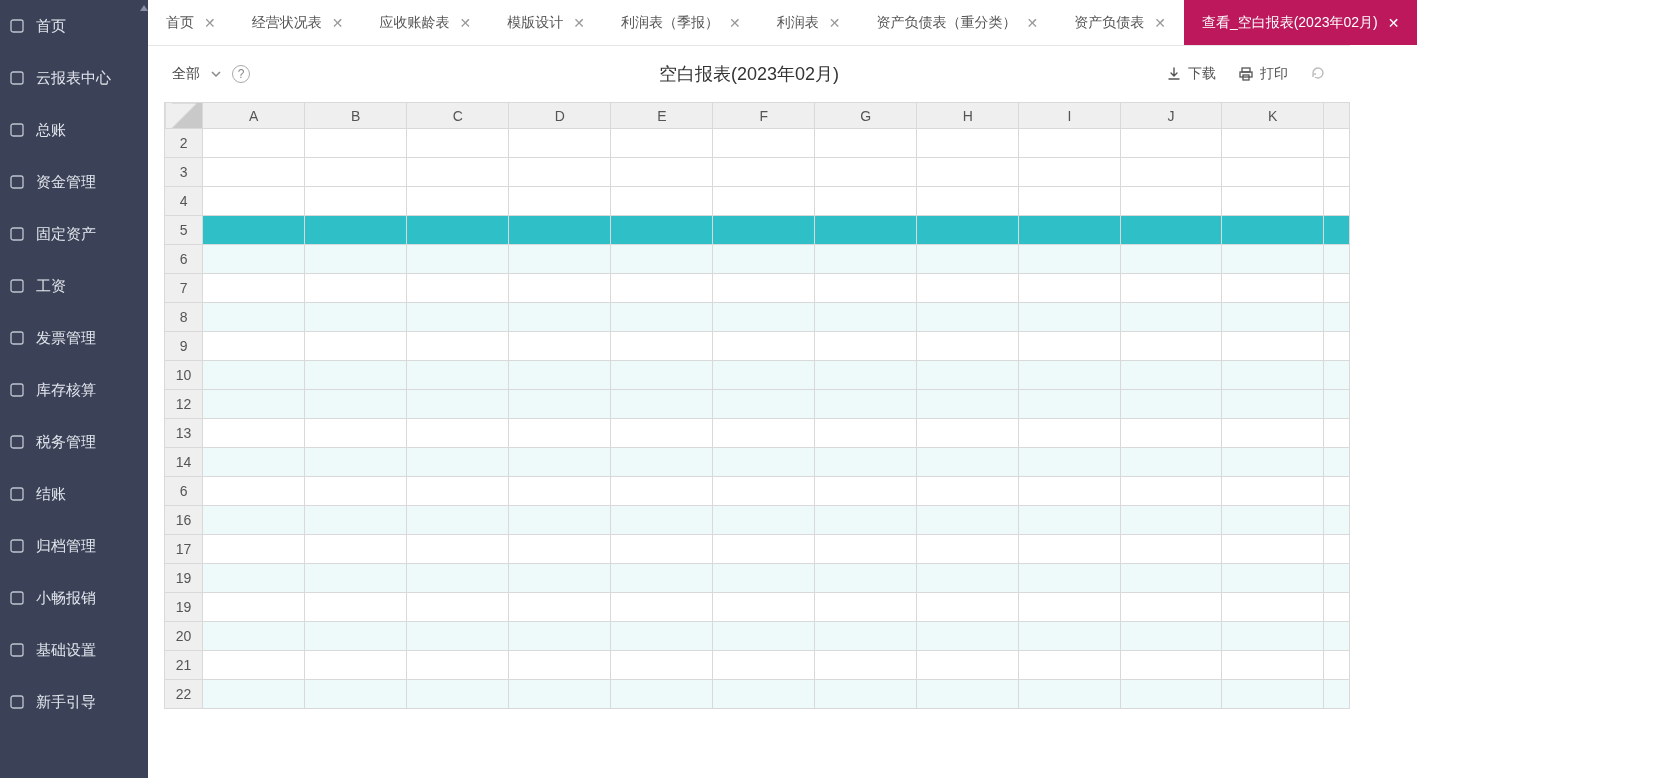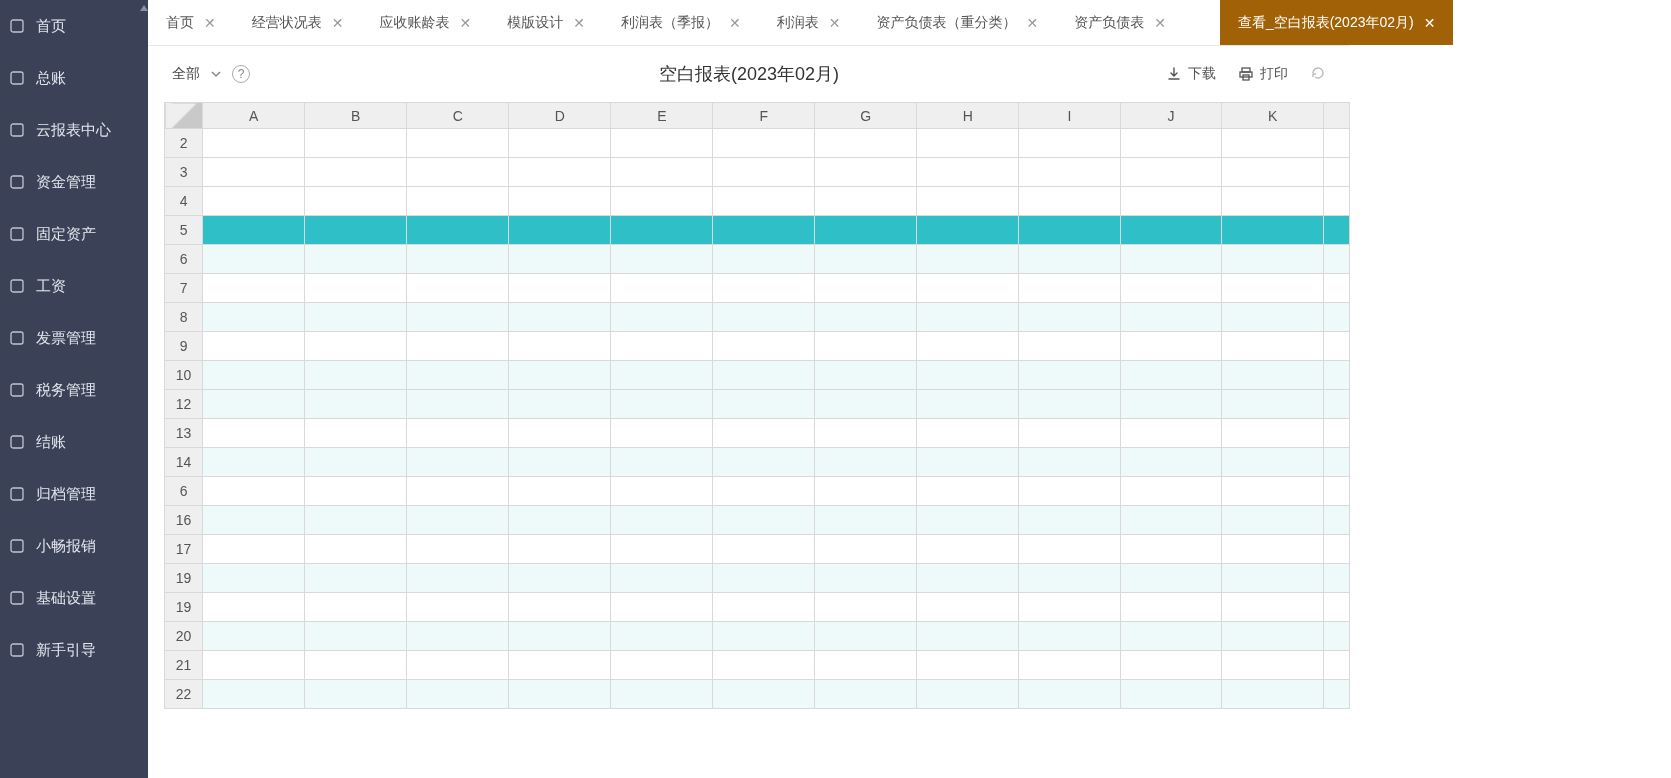--- a/index.html
+++ b/index.html
@@ -12,21 +12,21 @@
   .sidebar-item { display: flex; align-items: center; height: 52px; padding-left: 8px; cursor: pointer; gap: 10px; font-size: 15px; color:#e3e6ee; }
   .sidebar-item .micon { width: 18px; display:flex; justify-content:center; align-items:center; opacity:0.9; }
 
   
   .main { flex: 1; display: flex; flex-direction: column; min-width: 0; }
 
   
   .tabbar { display: flex; align-items: stretch; height: 46px; border-bottom: 1px solid #e6e6e6; }
   .tab { display: flex; align-items: center; padding: 0 18px; gap: 10px; color: #555; font-size: 14px; cursor: pointer; white-space: nowrap; }
   .tab .close { color: #999; font-size: 14px; }
-  .tab.active { background: #a16207; color: #fff; margin-left: 36px; }
+  .tab.active { background: #be185d; color: #fff; }
   .tab.active .close { color: #fff; }
 
   
   .toolbar { display: flex; align-items: center; height: 56px; padding: 0 24px; position: relative; }
   .filter { display: flex; align-items: center; gap: 10px; color: #444; }
   .chev { color:#888; }
   .helpq { width:18px;height:18px;border:1px solid #aaa;border-radius:50%;display:inline-flex;align-items:center;justify-content:center;font-size:12px;color:#888;}
   .title { position: absolute; left: 50%; transform: translateX(-50%); font-size: 18px; color: #333; }
   .actions { margin-left: auto; display: flex; align-items: flex-start; gap: 22px; color: #555; }
   .action { display:flex; align-items:center; gap:6px; cursor:pointer; }
@@ -64,36 +64,36 @@
             </svg>
           </span>
           <span>首页</span>
         </div>
         <div class="sidebar-item">
           <span class="micon">
             <svg width="16" height="16" viewBox="0 0 16 16">
               <rect x="2" y="2" width="12" height="12" rx="2" stroke="#cfd3df" stroke-width="1.3" fill="none"></rect>
             </svg>
           </span>
+          <span>云报表中心</span>
+        </div>
+        <div class="sidebar-item">
+          <span class="micon">
+            <svg width="16" height="16" viewBox="0 0 16 16">
+              <rect x="2" y="2" width="12" height="12" rx="2" stroke="#cfd3df" stroke-width="1.3" fill="none"></rect>
+            </svg>
+          </span>
           <span>总账</span>
         </div>
         <div class="sidebar-item">
           <span class="micon">
             <svg width="16" height="16" viewBox="0 0 16 16">
               <rect x="2" y="2" width="12" height="12" rx="2" stroke="#cfd3df" stroke-width="1.3" fill="none"></rect>
             </svg>
           </span>
-          <span>云报表中心</span>
-        </div>
-        <div class="sidebar-item">
-          <span class="micon">
-            <svg width="16" height="16" viewBox="0 0 16 16">
-              <rect x="2" y="2" width="12" height="12" rx="2" stroke="#cfd3df" stroke-width="1.3" fill="none"></rect>
-            </svg>
-          </span>
           <span>资金管理</span>
         </div>
         <div class="sidebar-item">
           <span class="micon">
             <svg width="16" height="16" viewBox="0 0 16 16">
               <rect x="2" y="2" width="12" height="12" rx="2" stroke="#cfd3df" stroke-width="1.3" fill="none"></rect>
             </svg>
           </span>
           <span>固定资产</span>
         </div>
@@ -105,20 +105,28 @@
           </span>
           <span>工资</span>
         </div>
         <div class="sidebar-item">
           <span class="micon">
             <svg width="16" height="16" viewBox="0 0 16 16">
               <rect x="2" y="2" width="12" height="12" rx="2" stroke="#cfd3df" stroke-width="1.3" fill="none"></rect>
             </svg>
           </span>
           <span>发票管理</span>
+        </div>
+        <div class="sidebar-item">
+          <span class="micon">
+            <svg width="16" height="16" viewBox="0 0 16 16">
+              <rect x="2" y="2" width="12" height="12" rx="2" stroke="#cfd3df" stroke-width="1.3" fill="none"></rect>
+            </svg>
+          </span>
+          <span>库存核算</span>
         </div>
         <div class="sidebar-item">
           <span class="micon">
             <svg width="16" height="16" viewBox="0 0 16 16">
               <rect x="2" y="2" width="12" height="12" rx="2" stroke="#cfd3df" stroke-width="1.3" fill="none"></rect>
             </svg>
           </span>
           <span>税务管理</span>
         </div>
         <div class="sidebar-item">

